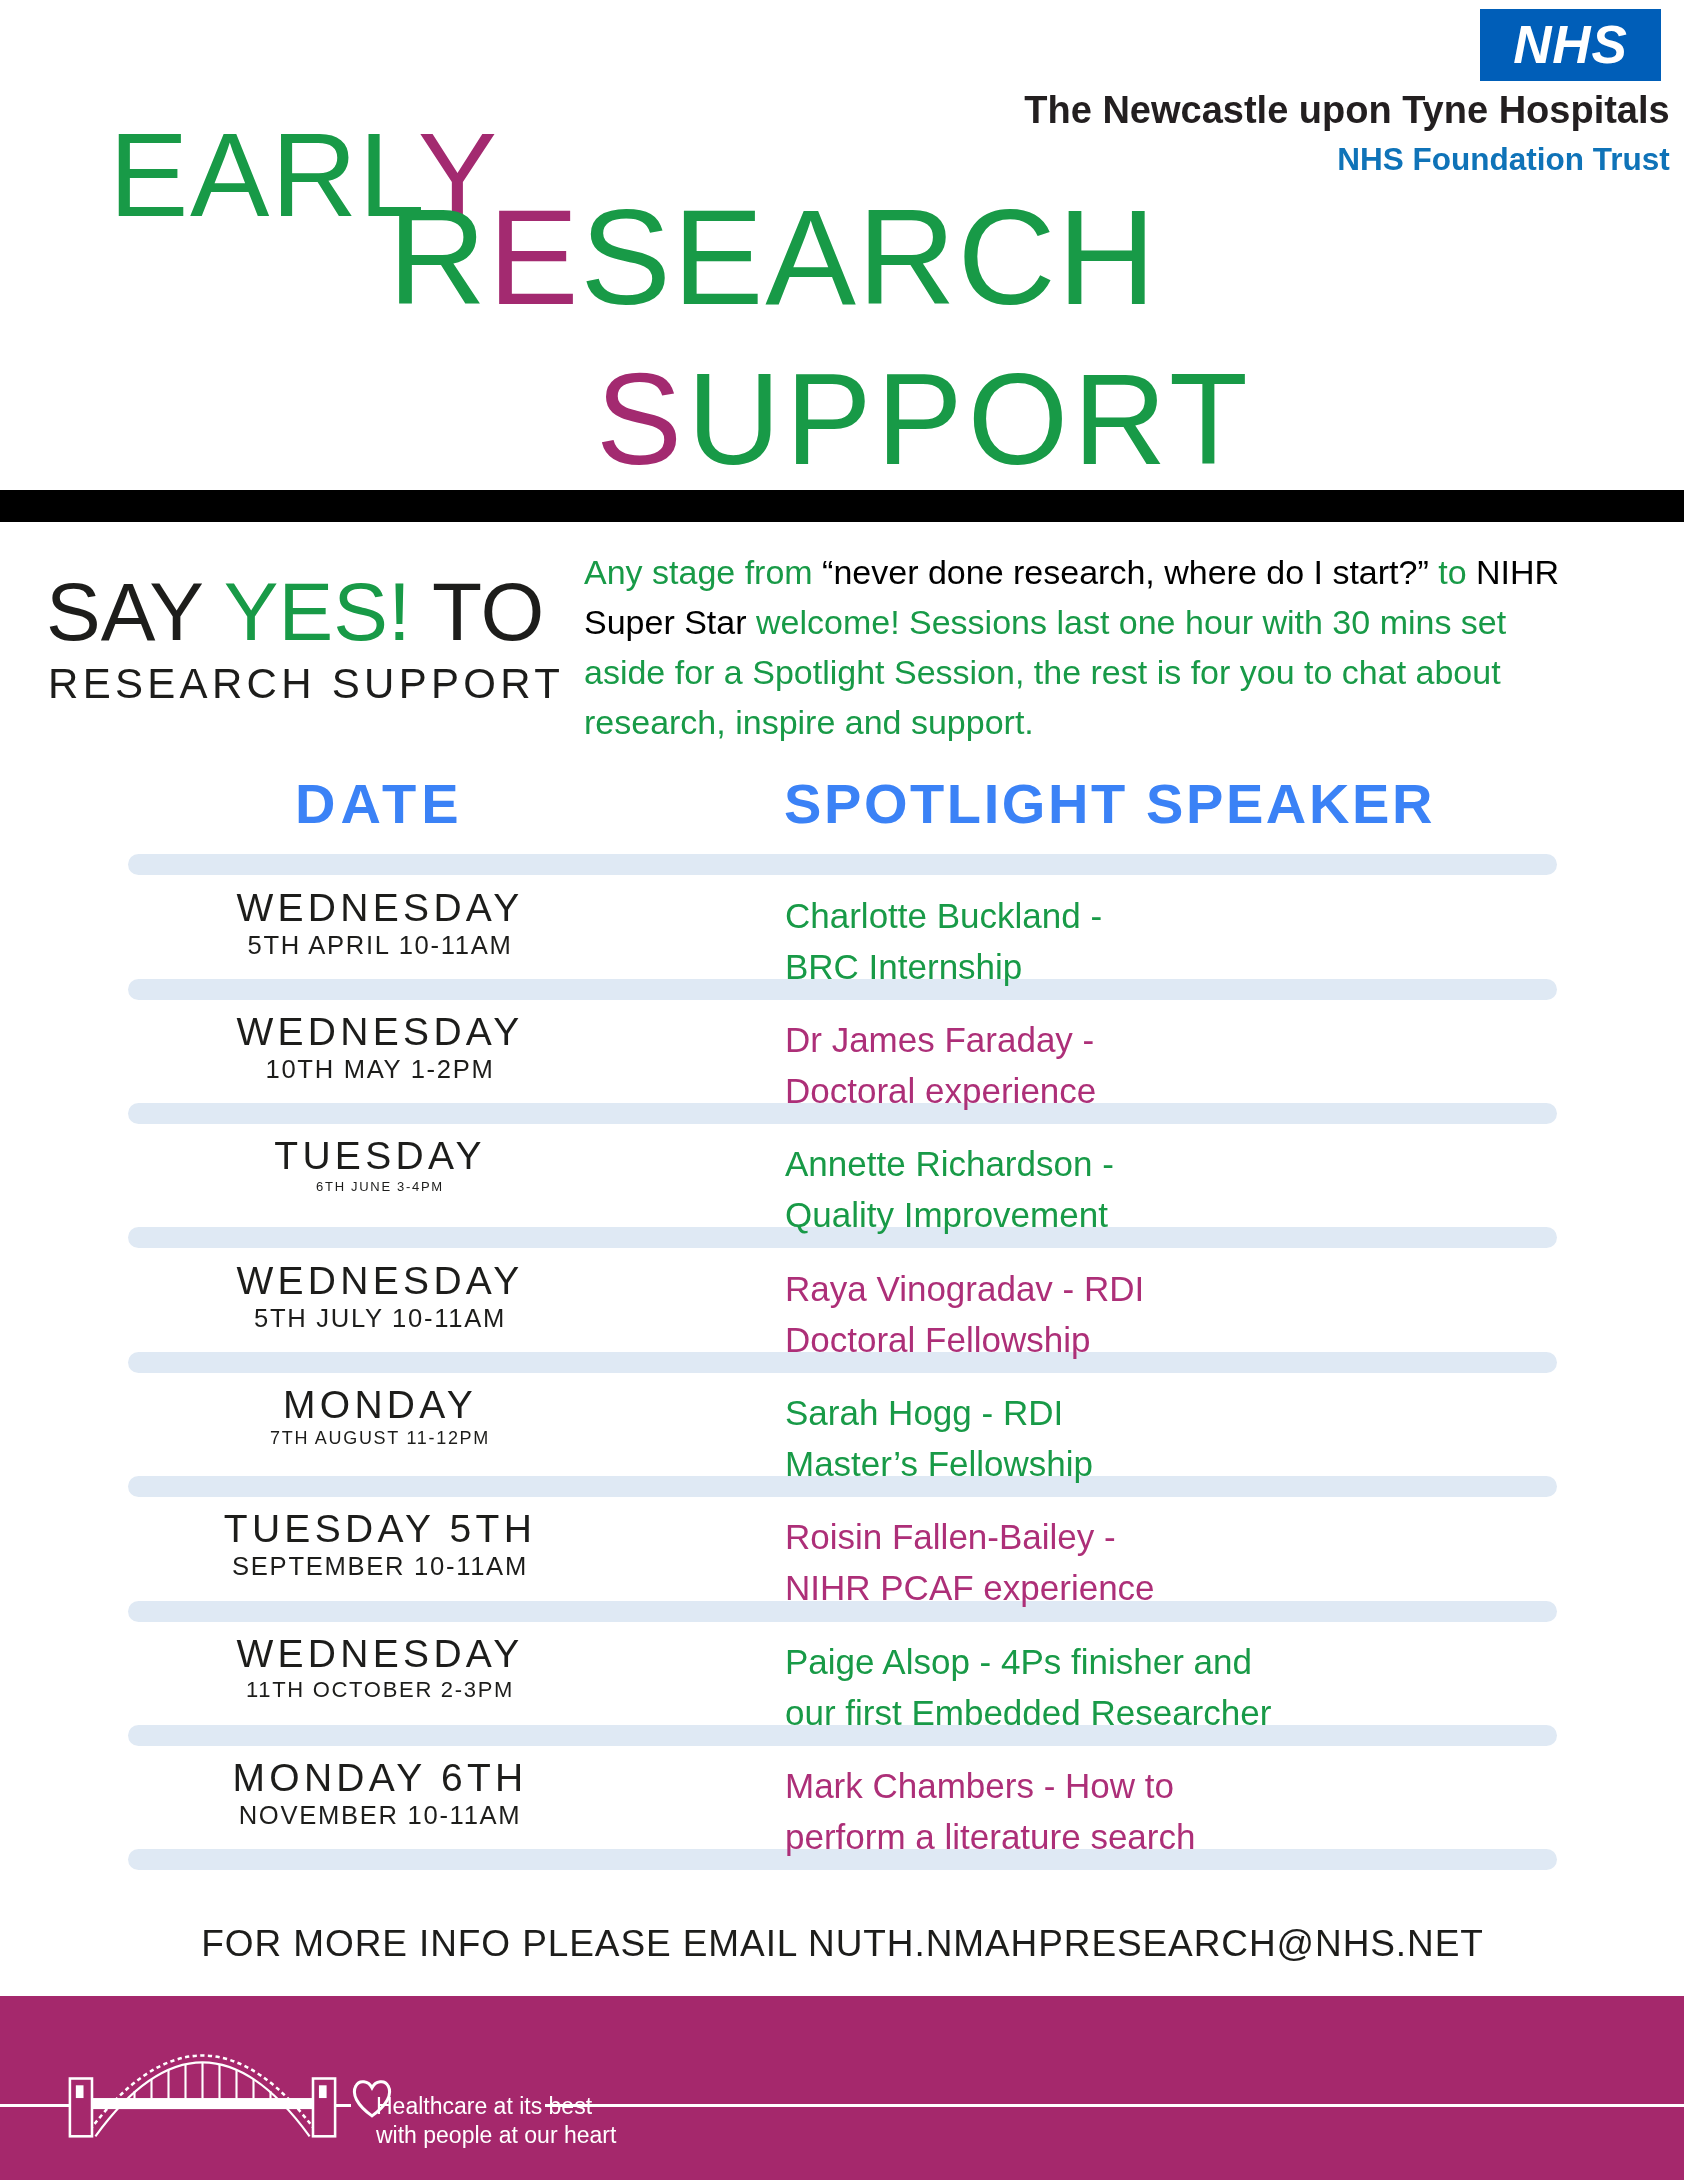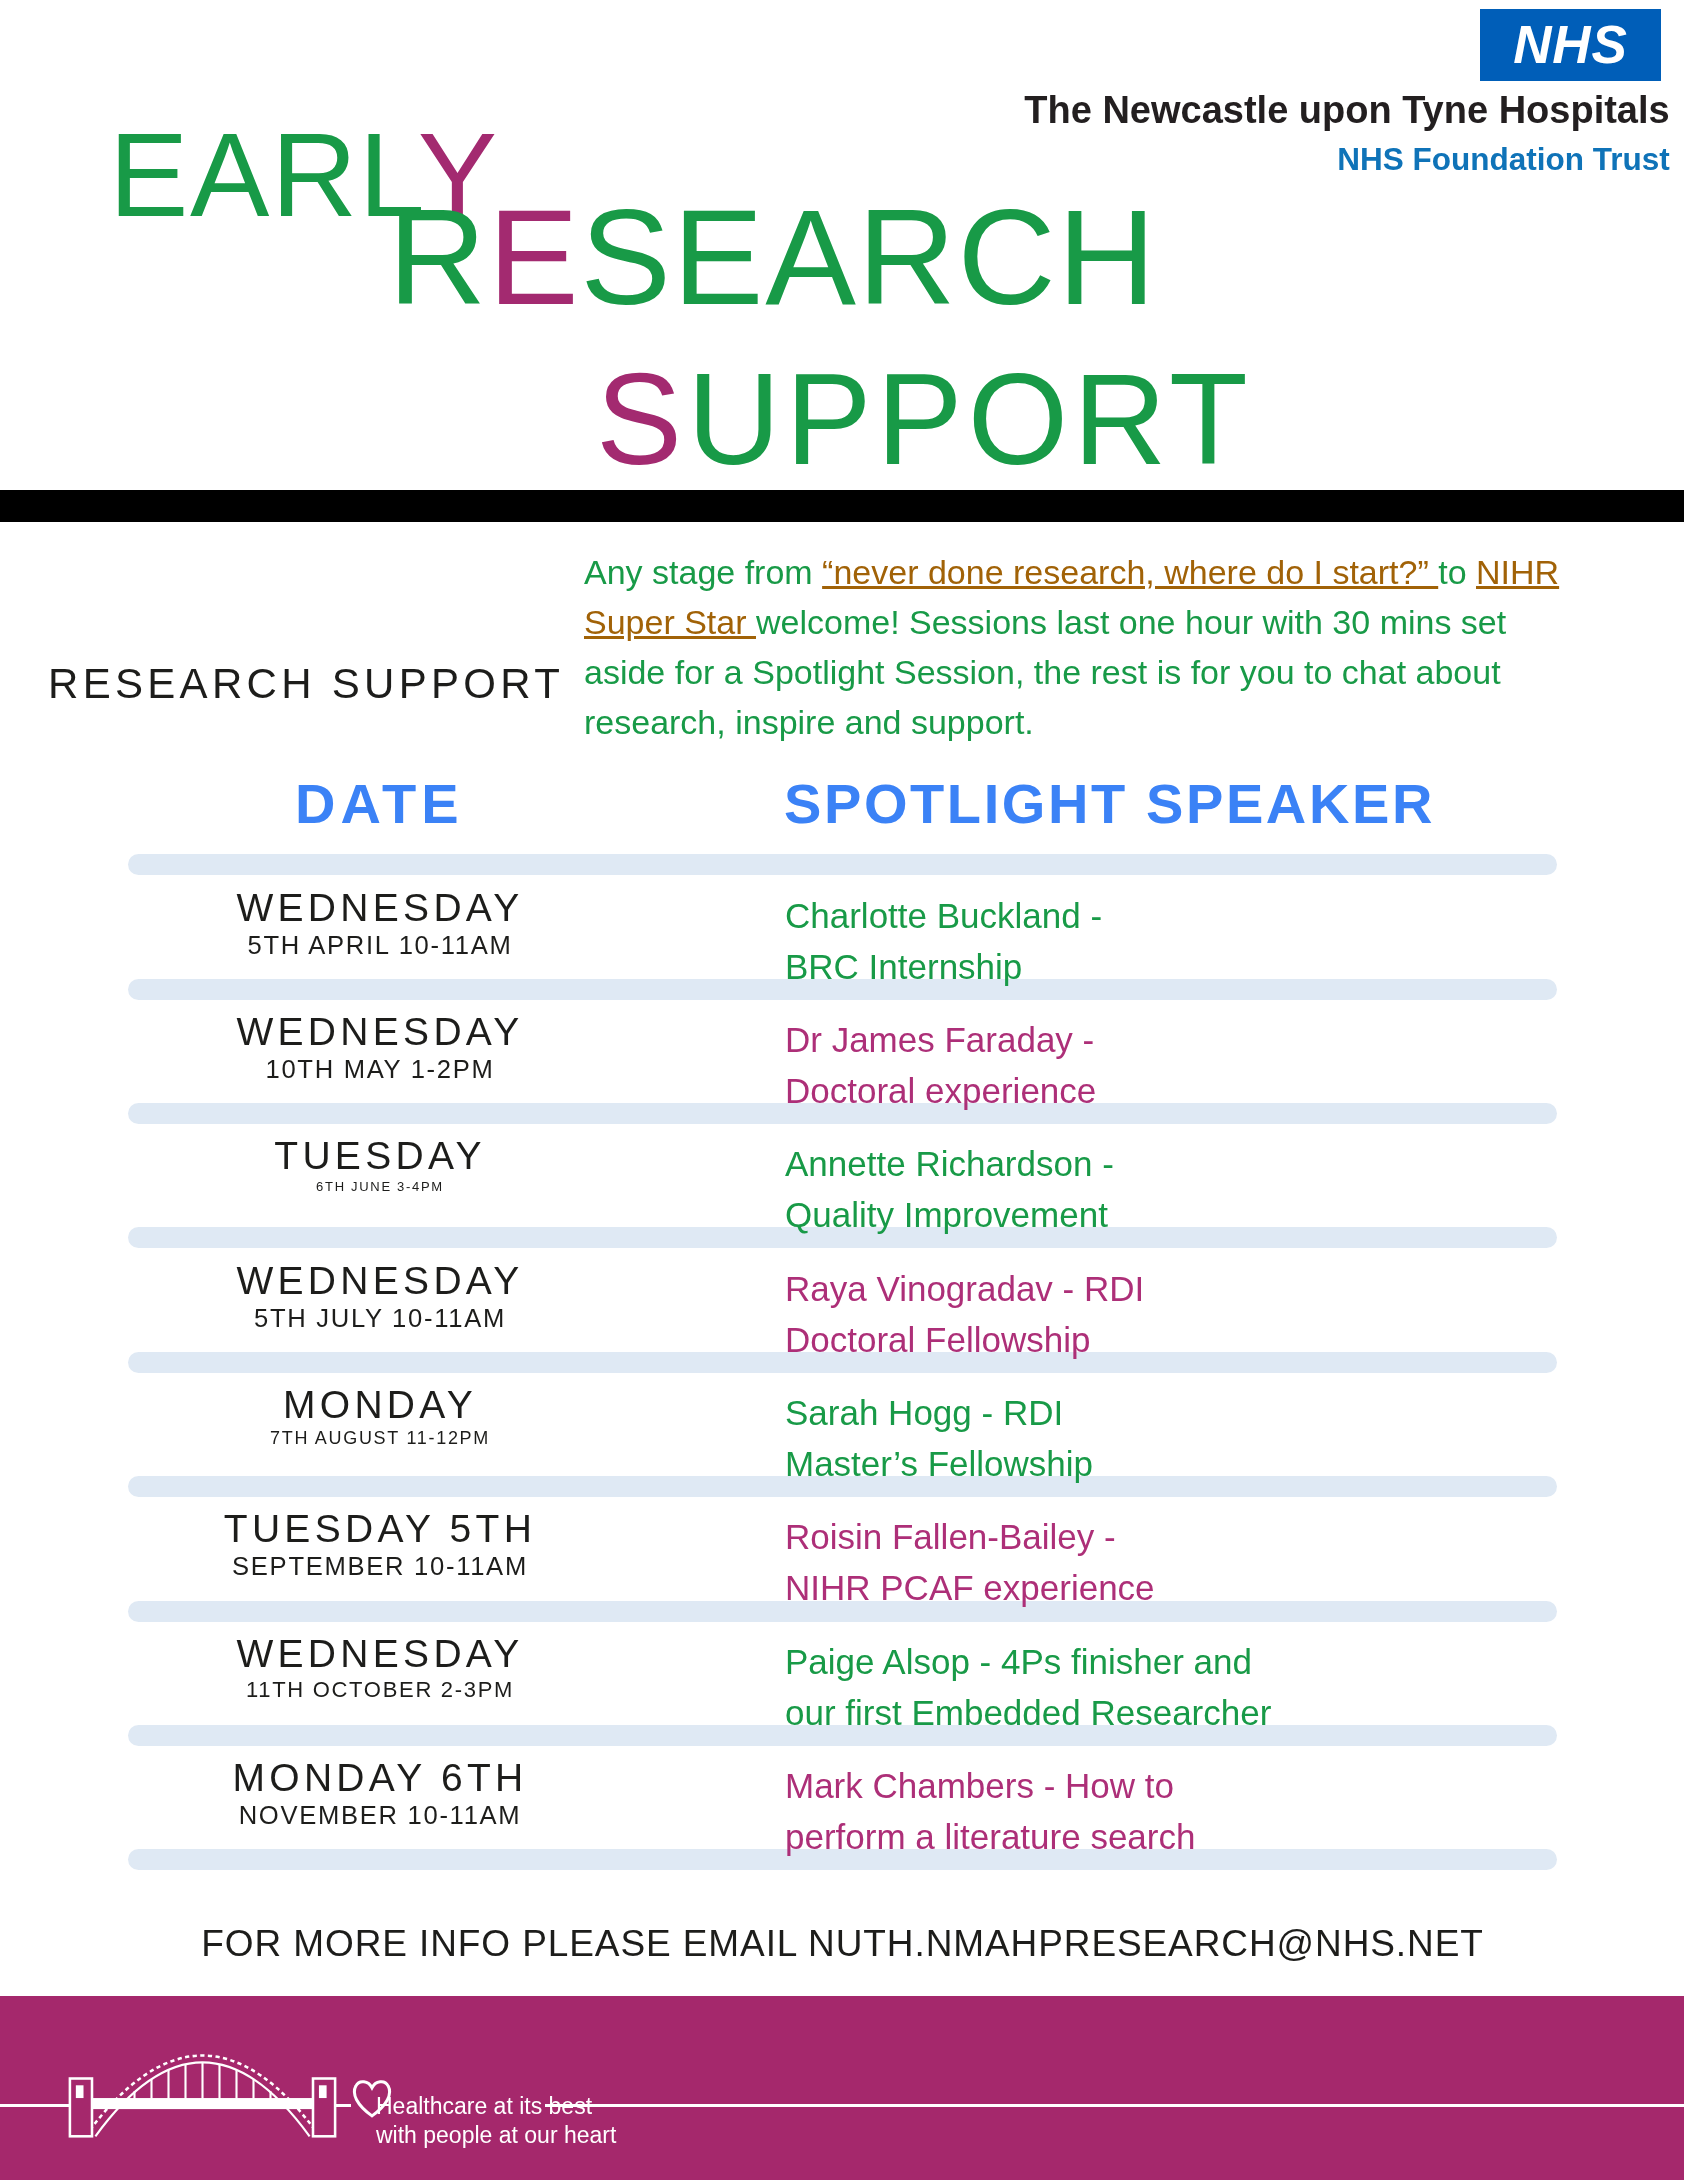--- a/index.html
+++ b/index.html
@@ -20,21 +20,21 @@
     display:flex;align-items:center;justify-content:center;}
   .nhs-box span{color:#ffffff;font-weight:700;font-style:italic;font-size:53px;letter-spacing:0.9px;}
   .trust-name{position:absolute;right:15.3px;top:89px;font-size:38px;font-weight:700;color:#231f20;white-space:nowrap;}
   .trust-sub{position:absolute;right:15.3px;top:141px;font-size:31.5px;font-weight:700;color:#0f73b8;white-space:nowrap;}
   
   .black-bar{position:absolute;left:0;top:490px;width:100%;height:32px;background:#000000;}
   
   .say-line{position:absolute;left:46px;top:571px;font-size:82px;font-weight:300;line-height:1;white-space:nowrap;color:#1d1d1b;}
   .say-sub{position:absolute;left:48px;top:660px;font-size:42px;font-weight:400;letter-spacing:4.3px;color:#1d1d1b;white-space:nowrap;}
   .intro-para{position:absolute;left:584px;top:547px;width:1005px;font-size:34px;line-height:50px;color:#189a47;font-weight:400;}
-  .intro-para .pm{color:#a16207;text-decoration:underline;}
+  .intro-para .pm{color:#000000;}
   
   .col-header{position:absolute;top:771px;font-size:56px;font-weight:700;color:#3b82f6;white-space:nowrap;}
   .hdr-date{left:295px;letter-spacing:5.1px;}
   .hdr-speaker{left:784px;letter-spacing:2.6px;}
   .row-sep{position:absolute;left:128px;width:1429px;height:21px;border-radius:11px;background:#dfe9f4;}
   .s-row{position:absolute;left:0;width:100%;height:126px;}
   .day-label{position:absolute;left:128px;width:504px;top:10.2px;text-align:center;font-size:39px;letter-spacing:4.3px;color:#1d1d1b;white-space:nowrap;}
   .date-label{position:absolute;left:128px;width:504px;top:55px;text-align:center;font-size:25.6px;letter-spacing:1.7px;color:#1d1d1b;white-space:nowrap;}
   .s-row.sub-sm .date-label{font-size:13px;}
   .s-row.sub-xs .date-label{font-size:18px;}
@@ -66,20 +66,21 @@
   <div class="title-line tl3"><span class="mag">S</span><span class="grn">UPPORT</span></div>
 
   <div class="nhs-box">
       <span>NHS</span>
     </div>
   <div class="trust-name">The Newcastle upon Tyne Hospitals</div>
   <div class="trust-sub">NHS Foundation Trust</div>
 
   <div class="black-bar"></div>
 
+  <div class="say-line"><span>SAY </span><span class="grn">YES!</span><span> TO</span></div>
   <div class="say-sub">RESEARCH SUPPORT</div>
 
   <div class="intro-para"><span>Any stage from </span><span class="pm">“never done research, where do I start?” </span><span>to </span><span class="pm">NIHR Super Star </span><span>welcome! Sessions last one hour with 30 mins set aside for a Spotlight Session, the rest is for you to chat about research, inspire and support.</span></div>
 
   <div class="col-header hdr-date">DATE</div>
   <div class="col-header hdr-speaker">SPOTLIGHT SPEAKER</div>
 
   <div class="row-sep" style="top:854px"></div>
   <div class="row-sep" style="top:979px"></div>
   <div class="row-sep" style="top:1103px"></div>

